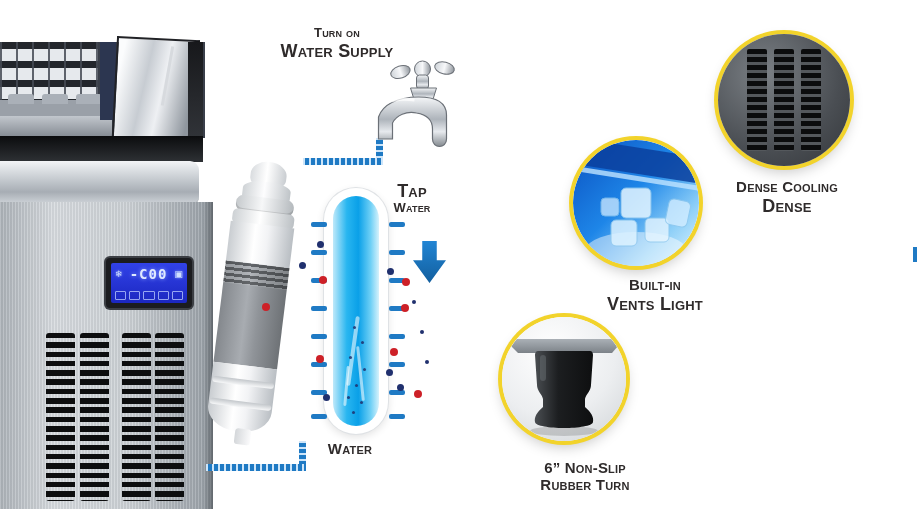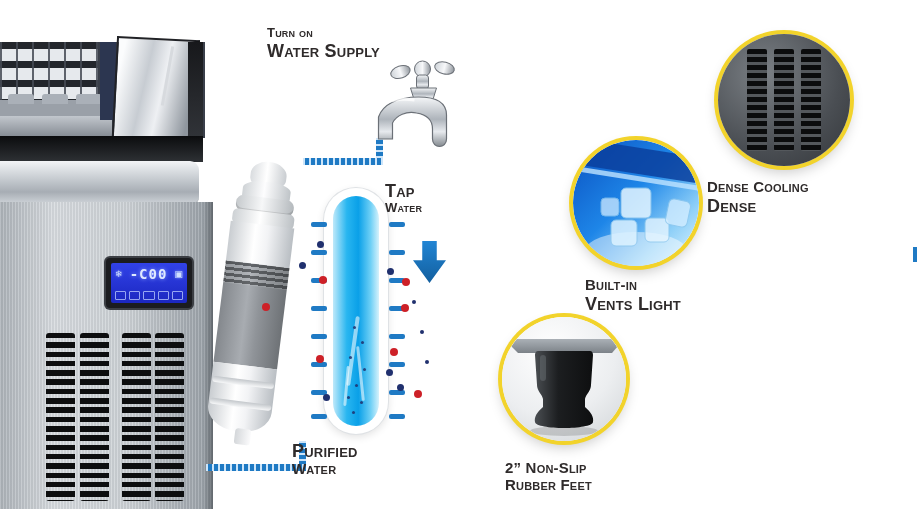--- a/index.html
+++ b/index.html
@@ -1,19 +1,19 @@
 <!DOCTYPE html>
 <html style="--accent-blue: #1f7ac4; --water-blue: #29b6f0; --ring-yellow: #f2d32b; --particle-red: #cd2027; --particle-navy: #20306e; --label-text: #2f2b2b; --lcd-blue: #2433d6;"><head>
 <meta charset="utf-8">
 <style>
   html,body{margin:0;padding:0;background:#fff;}
   .stage{position:relative;width:917px;height:509px;background:#fff;overflow:hidden;
          font-family:"Liberation Sans",sans-serif;}
   
-  .cap{position:absolute;font-weight:700;font-variant:small-caps;
+  .cap{position:absolute;text-align:center;font-weight:700;font-variant:small-caps;
        color:var(--label-text,#2f2b2b);line-height:1.12;letter-spacing:.2px;}
   .cap .l-s{font-size:13px;display:block;}
   .cap .l-m{font-size:15px;display:block;}
   .cap .l-l{font-size:18px;display:block;}
 
   
   .machine{position:absolute;left:0;top:42px;width:213px;height:467px;}
   .m-topbox{position:absolute;left:0;top:0;width:205px;height:96px;background:#3a3f4a;}
   .m-evap{position:absolute;left:0;top:0;width:98px;height:58px;
     background-image:repeating-linear-gradient(90deg,rgba(70,75,85,.85) 0 2px,rgba(0,0,0,0) 2px 16px),
@@ -260,34 +260,33 @@
 
   <div class="cap" style="left:267px;top:26px;width:140px">
     <span class="l-s">Turn on</span>
     <span class="l-l">Water Supply</span>
   </div>
   <div class="cap" style="left:385px;top:181px;width:54px">
     <span class="l-l">Tap</span>
     <span class="l-s">Water</span>
   </div>
   <div class="cap" style="left:292px;top:441px;width:116px">
-    <span class="l-l">Purified</span>
     <span class="l-m">Water</span>
   </div>
   <div class="cap" style="left:707px;top:179px;width:160px">
     <span class="l-m">Dense Cooling</span>
     <span class="l-l">Dense</span>
   </div>
   <div class="cap" style="left:585px;top:277px;width:140px">
     <span class="l-m">Built-in</span>
     <span class="l-l">Vents Light</span>
   </div>
   <div class="cap" style="left:505px;top:460px;width:160px">
-    <span class="l-m">2” Non-Slip</span>
-    <span class="l-m">Rubber Feet</span>
+    <span class="l-m">6” Non-Slip</span>
+    <span class="l-m">Rubber Turn</span>
   </div>
 
   <div class="ring c-vents">
     <div class="cols">
         <i></i>
         <i></i>
         <i></i>
       </div>
   </div>
 

